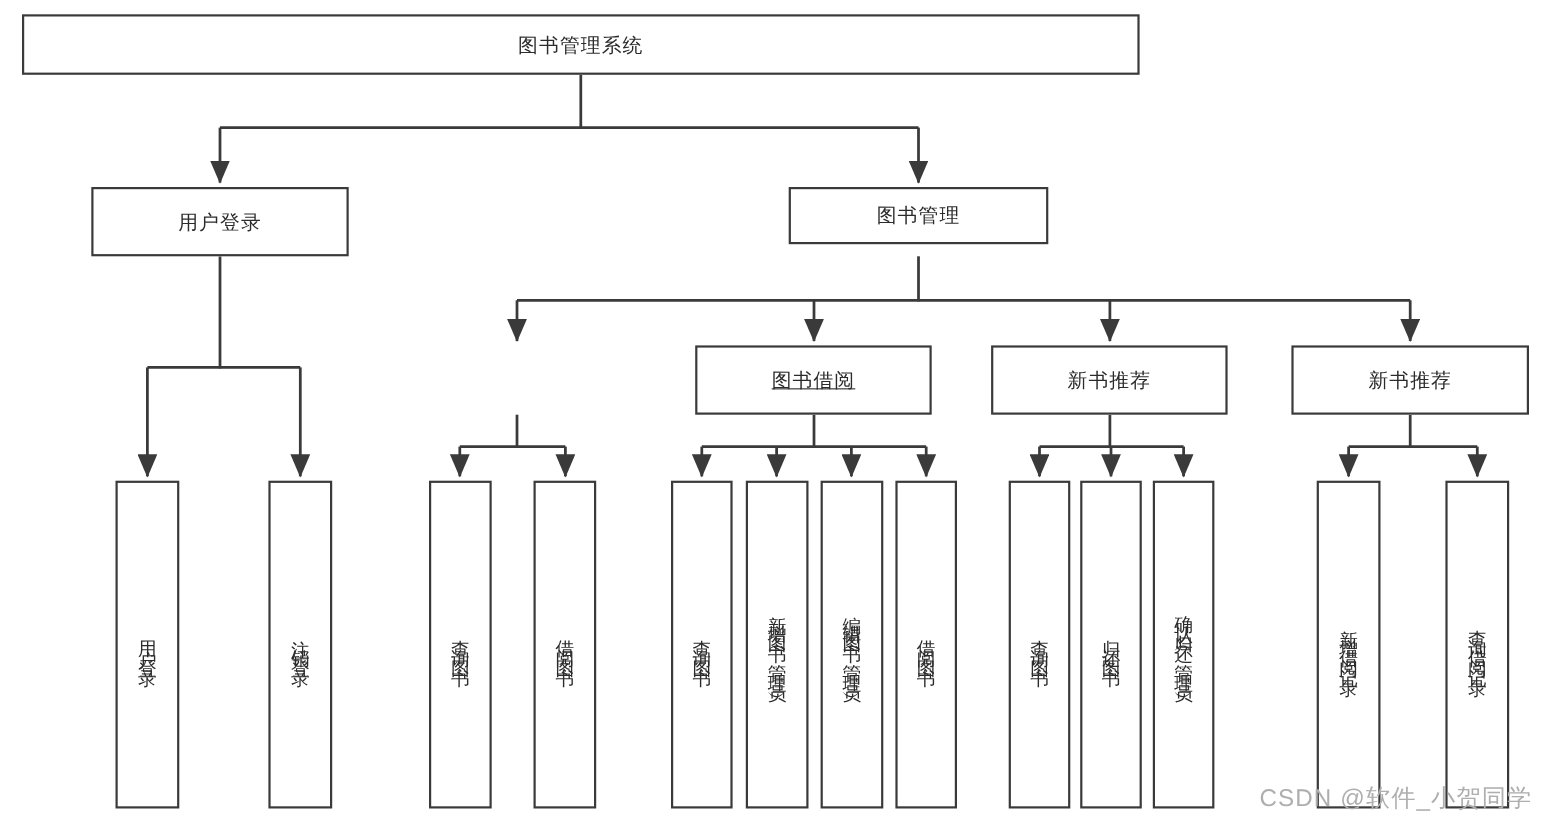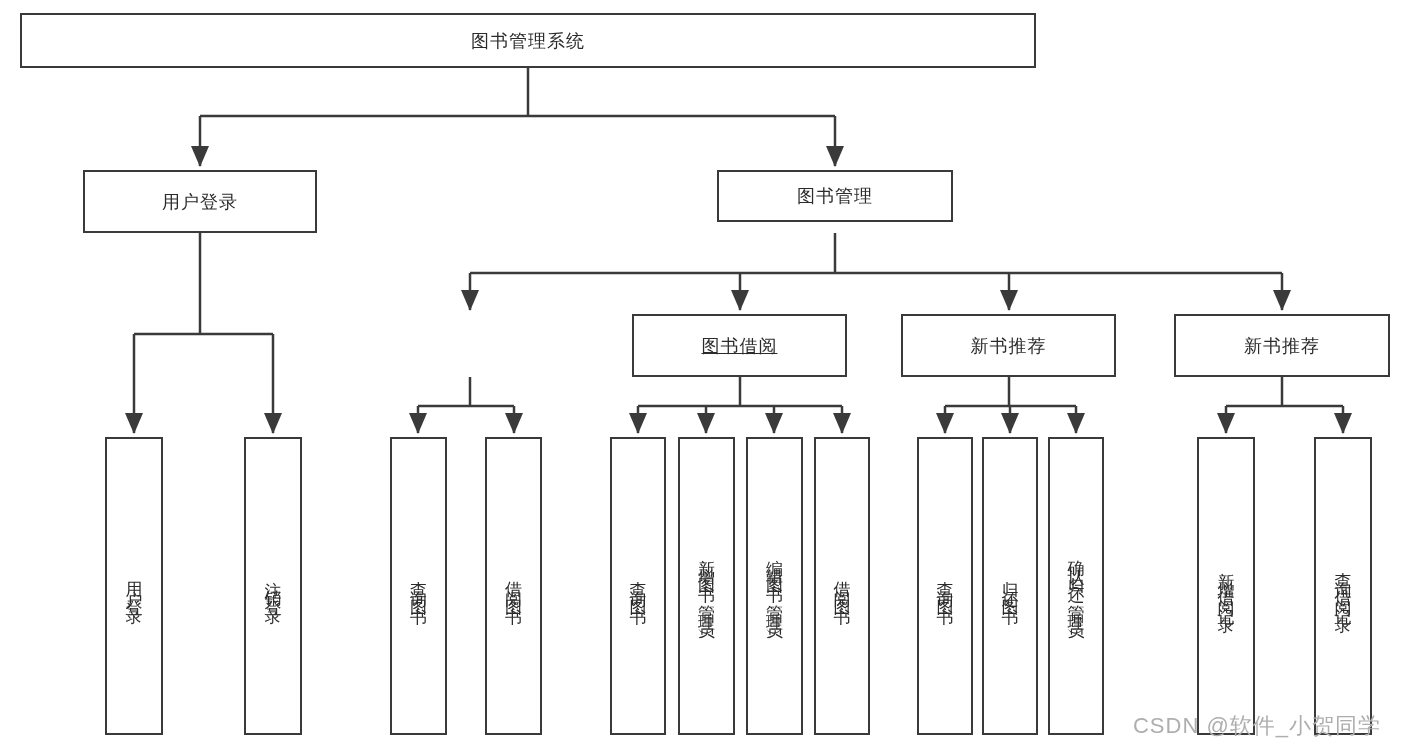--- a/index.html
+++ b/index.html
@@ -51,21 +51,21 @@
   }
   .leaf .vtext{
     writing-mode:vertical-rl;
     text-orientation:mixed;
     letter-spacing:9px;
     line-height:1.0;
     white-space:nowrap;
   }
   .watermark{
     position:absolute;
-    right:24px;
+    right:12px;
     bottom:6px;
     color:var(--wm);
     font-size:22px;
     letter-spacing:1px;
     pointer-events:none;
   }
 </style>
 </head>
 <body>
 

